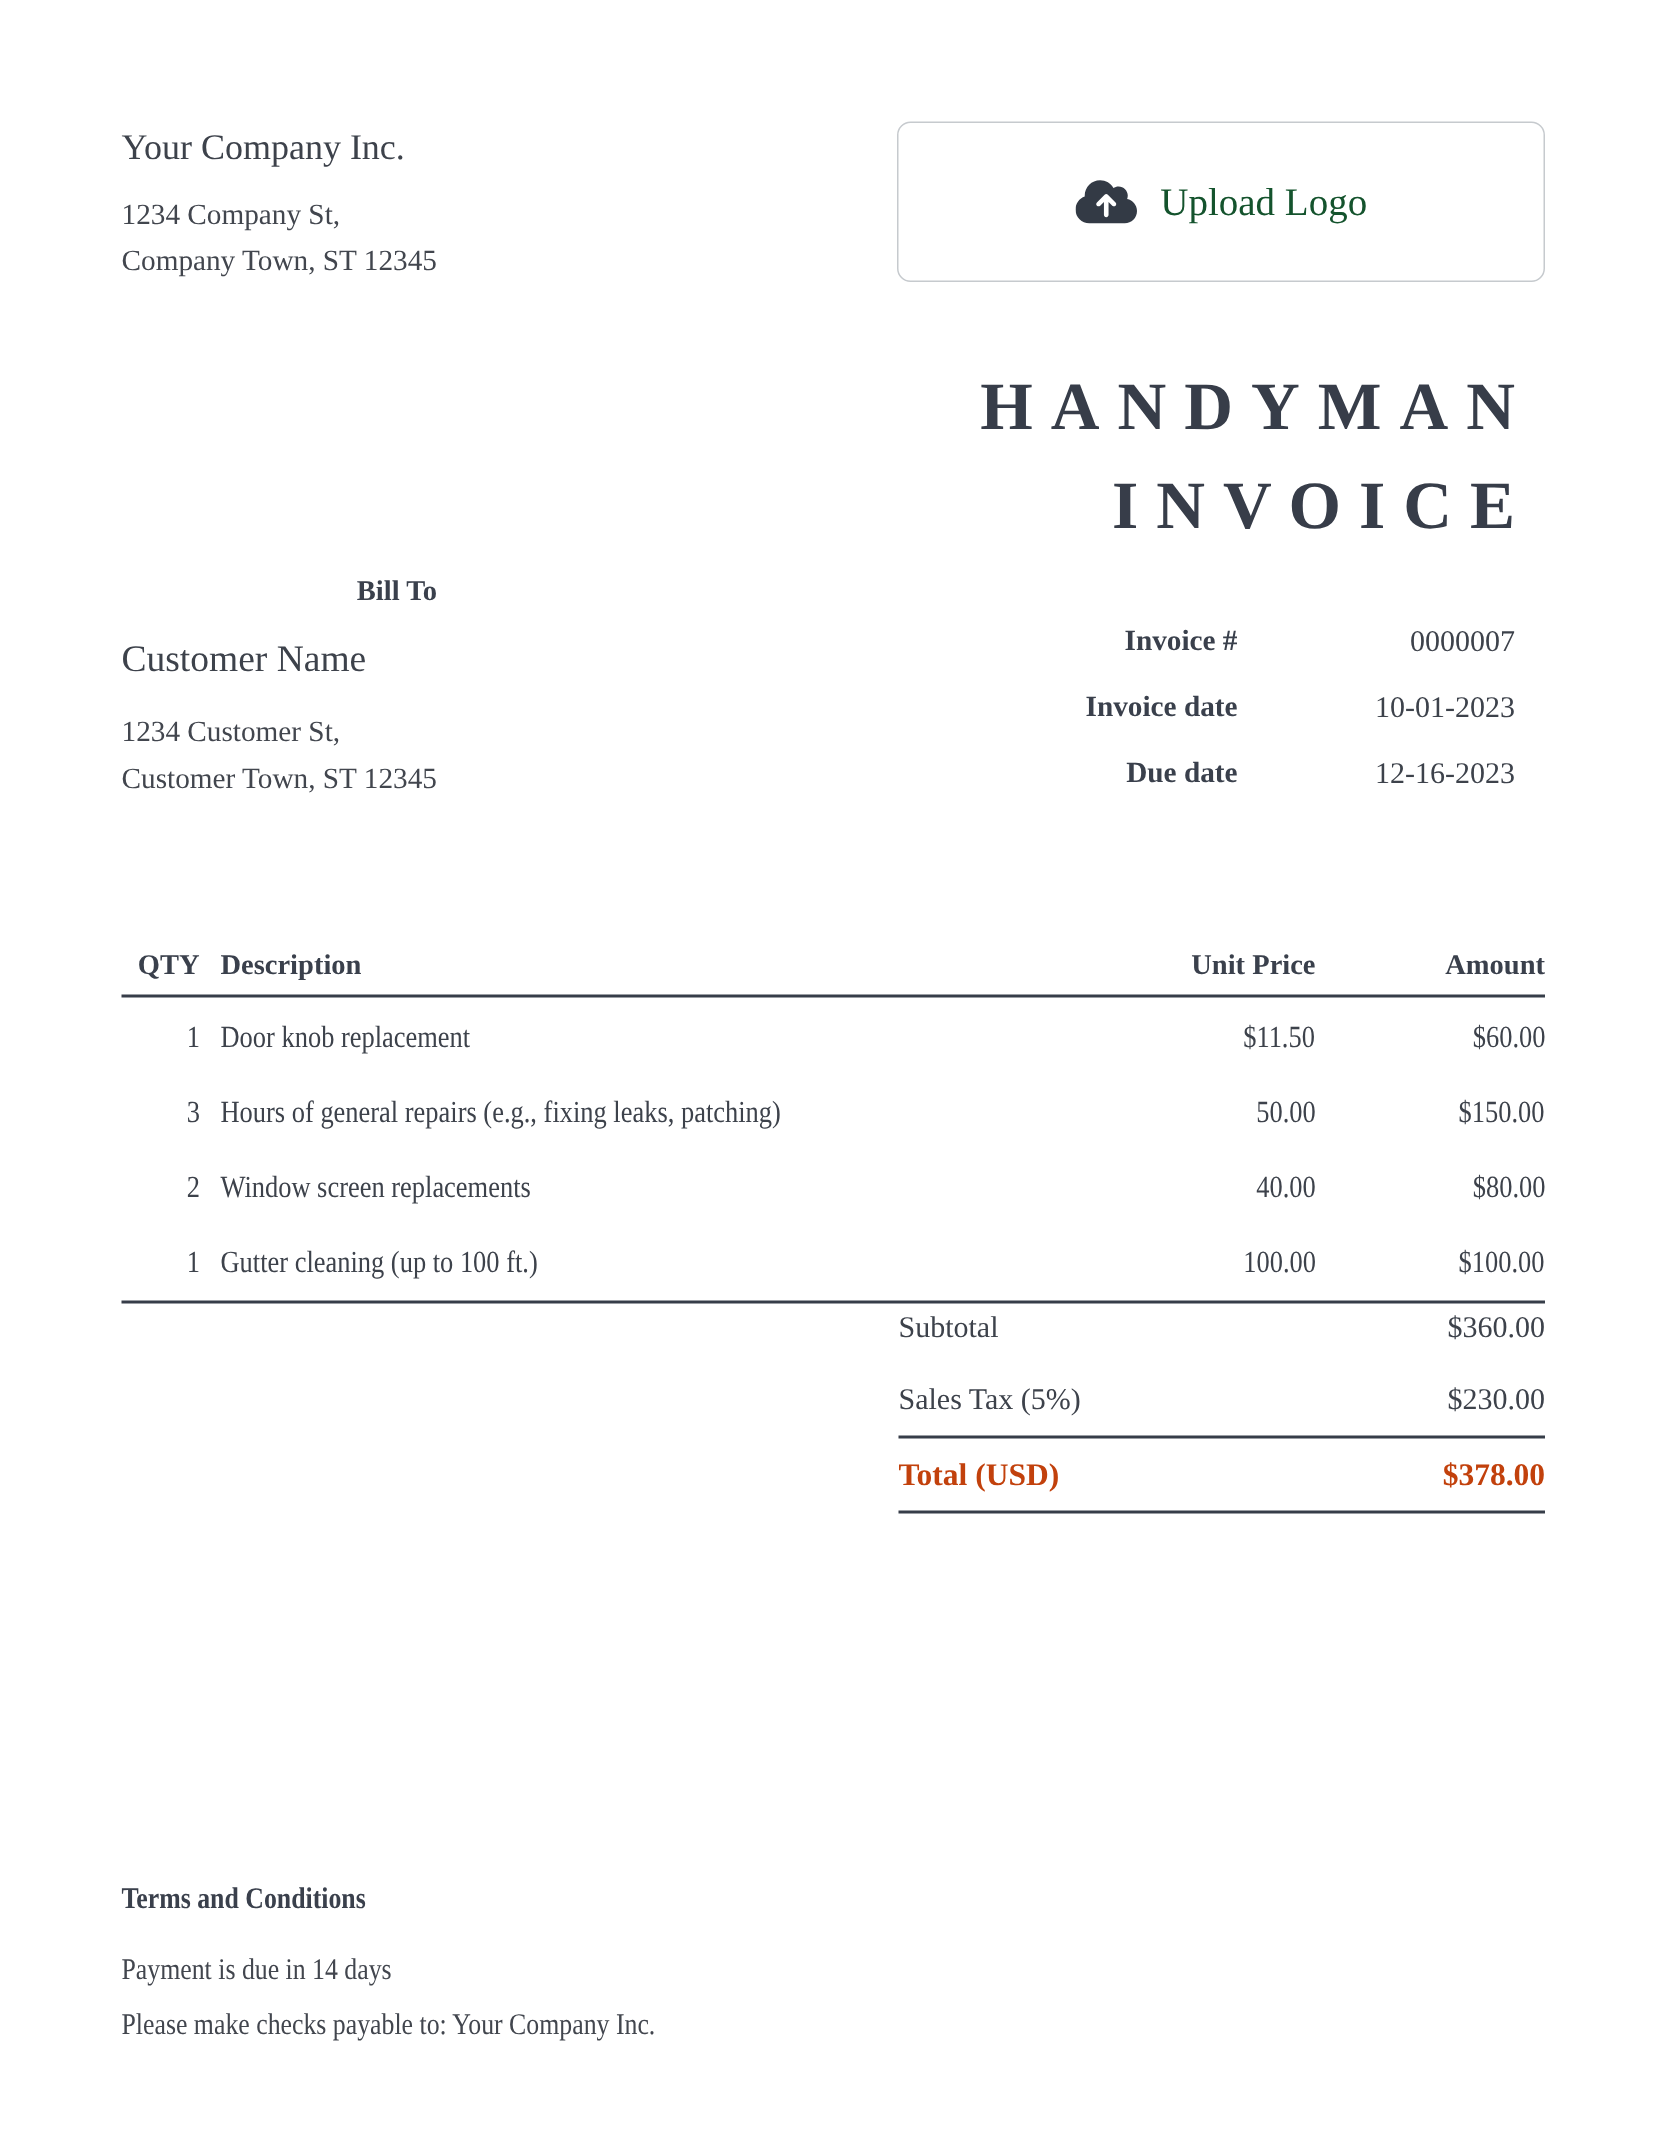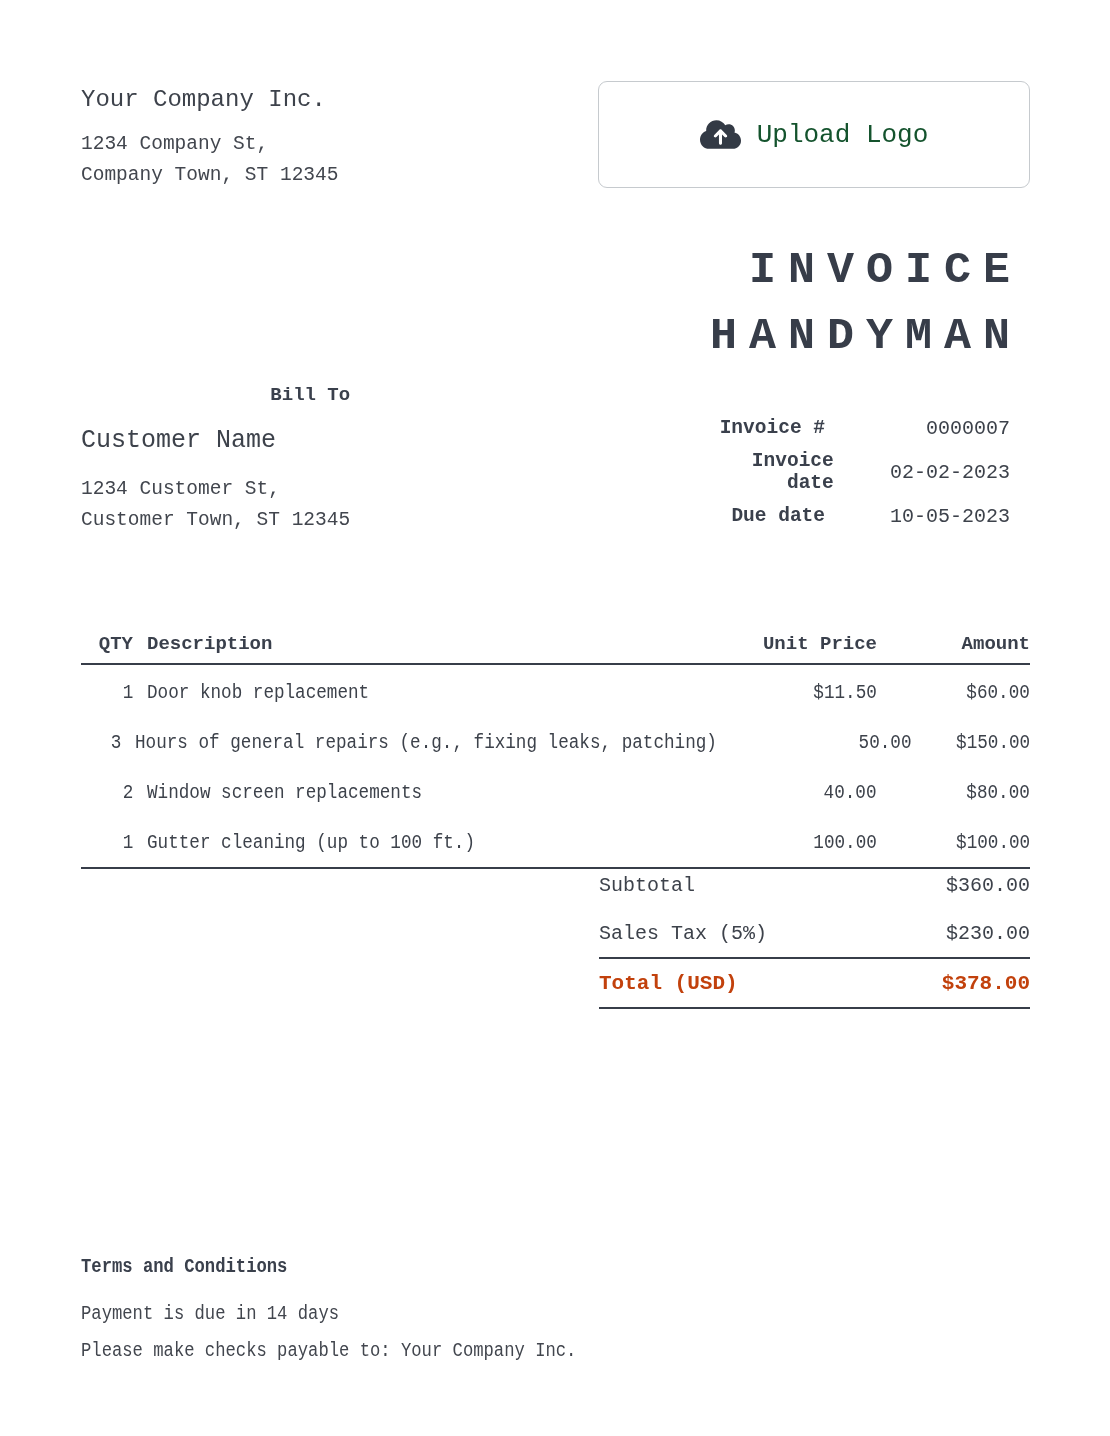--- a/index.html
+++ b/index.html
@@ -5,21 +5,21 @@
   html, body {
     margin: 0;
     padding: 0;
     background: #ffffff;
   }
   .page {
     position: relative;
     width: 1090px;
     height: 1436px;
     background: #ffffff;
-    font-family: Liberation Mono, monospace;
+    font-family: Liberation Serif, serif;
     color: #3d424b;
     overflow: hidden;
   }
 
   
   .company-block {
     position: absolute;
     left: 81px;
     top: 86px;
   }
@@ -225,43 +225,43 @@
   <button class="upload-box">
     <span style="display:flex;">
       <svg viewBox="0 0 640 512" aria-hidden="true">
         <path d="M144 480C64.5 480 0 415.5 0 336c0-62.8 40.2-116.2 96.2-135.9c-.1-2.7-.2-5.4-.2-8.1c0-88.4 71.6-160 160-160c59.3 0 111 32.2 138.7 80.2C409.9 102 428.3 96 448 96c53 0 96 43 96 96c0 12.2-2.3 23.8-6.4 34.6C596 238.4 640 290.1 640 352c0 70.7-57.3 128-128 128H144zm79-217c-9.4 9.4-9.4 24.6 0 33.9s24.6 9.4 33.9 0l39-39V392c0 13.3 10.7 24 24 24s24-10.7 24-24V257.9l39 39c9.4 9.4 24.6 9.4 33.9 0s9.4-24.6 0-33.9l-80-80c-9.4-9.4-24.6-9.4-33.9 0l-80 80z"></path>
       </svg>
     </span>
     <span class="upload-label">Upload Logo</span>
   </button>
 
   <div class="title-block">
+    <div class="title-line">HANDYMAN</div>
     <div class="title-line">INVOICE</div>
-    <div class="title-line">HANDYMAN</div>
   </div>
 
   <div class="billto-block">
     <div class="billto-label">Bill To</div>
     <div class="billto-name">Customer Name</div>
     <div class="billto-addr">1234 Customer St,</div>
     <div class="billto-addr">Customer Town, ST 12345</div>
   </div>
 
   <div class="meta-block">
     <div class="meta-row">
       <span class="meta-label">Invoice #</span>
       <span class="meta-value">0000007</span>
     </div>
     <div class="meta-row">
       <span class="meta-label">Invoice date</span>
-      <span class="meta-value">02-02-2023</span>
+      <span class="meta-value">10-01-2023</span>
     </div>
     <div class="meta-row">
       <span class="meta-label">Due date</span>
-      <span class="meta-value">10-05-2023</span>
+      <span class="meta-value">12-16-2023</span>
     </div>
   </div>
 
   <div class="items-table">
     <div class="thead-row">
       <div class="c-qty">QTY</div>
       <div class="c-desc">Description</div>
       <div class="c-unit">Unit Price</div>
       <div class="c-amt">Amount</div>
     </div>

